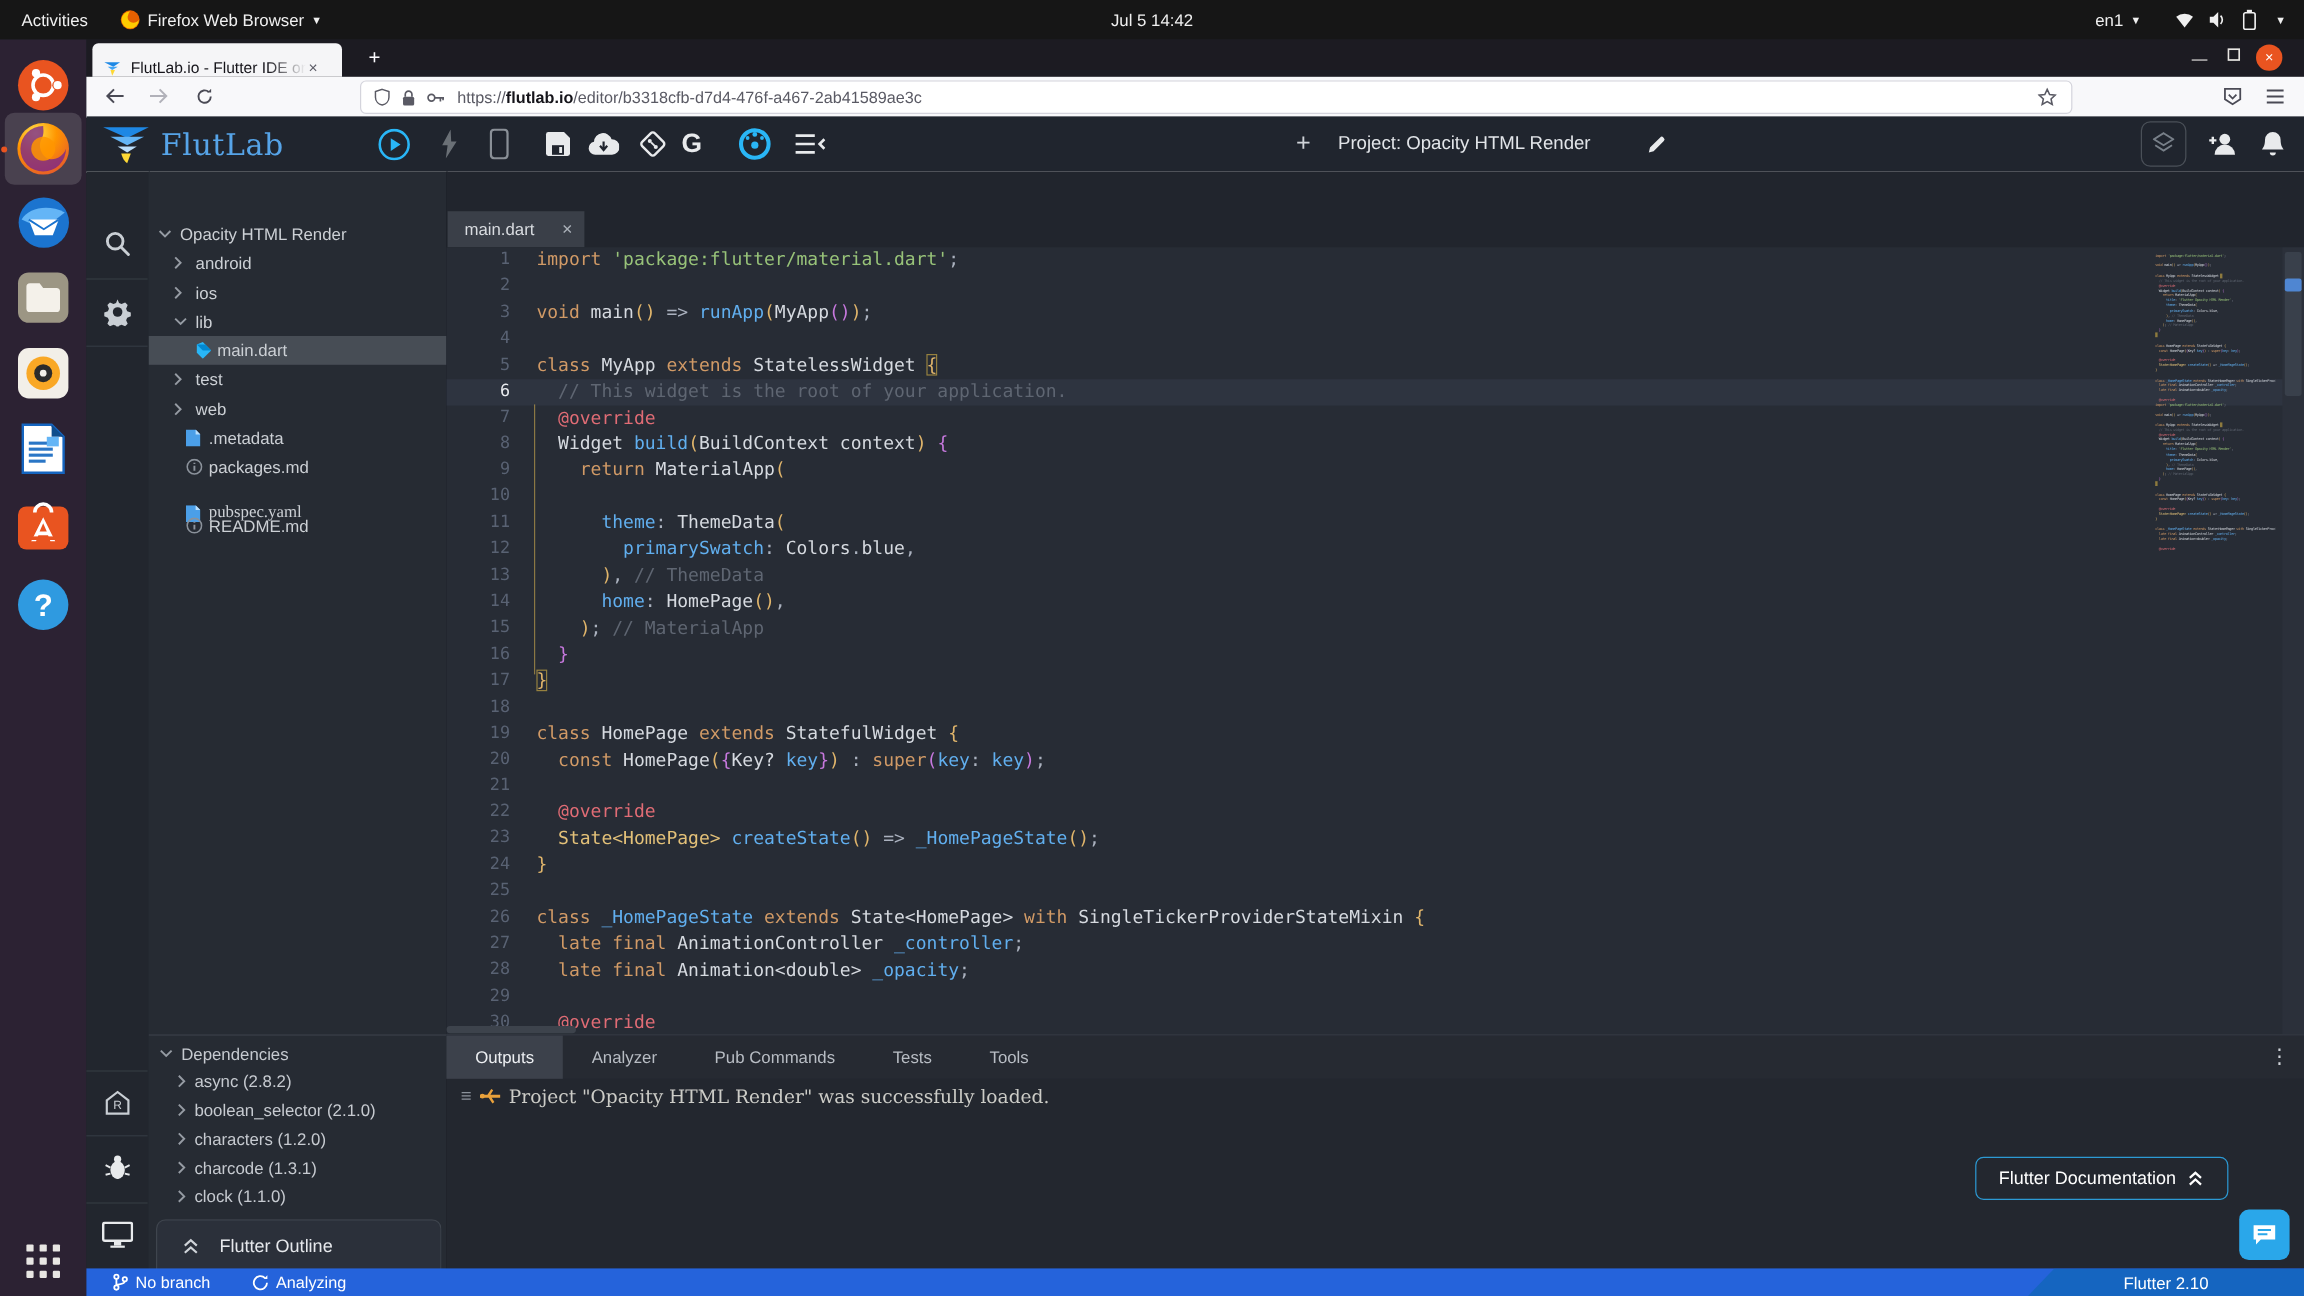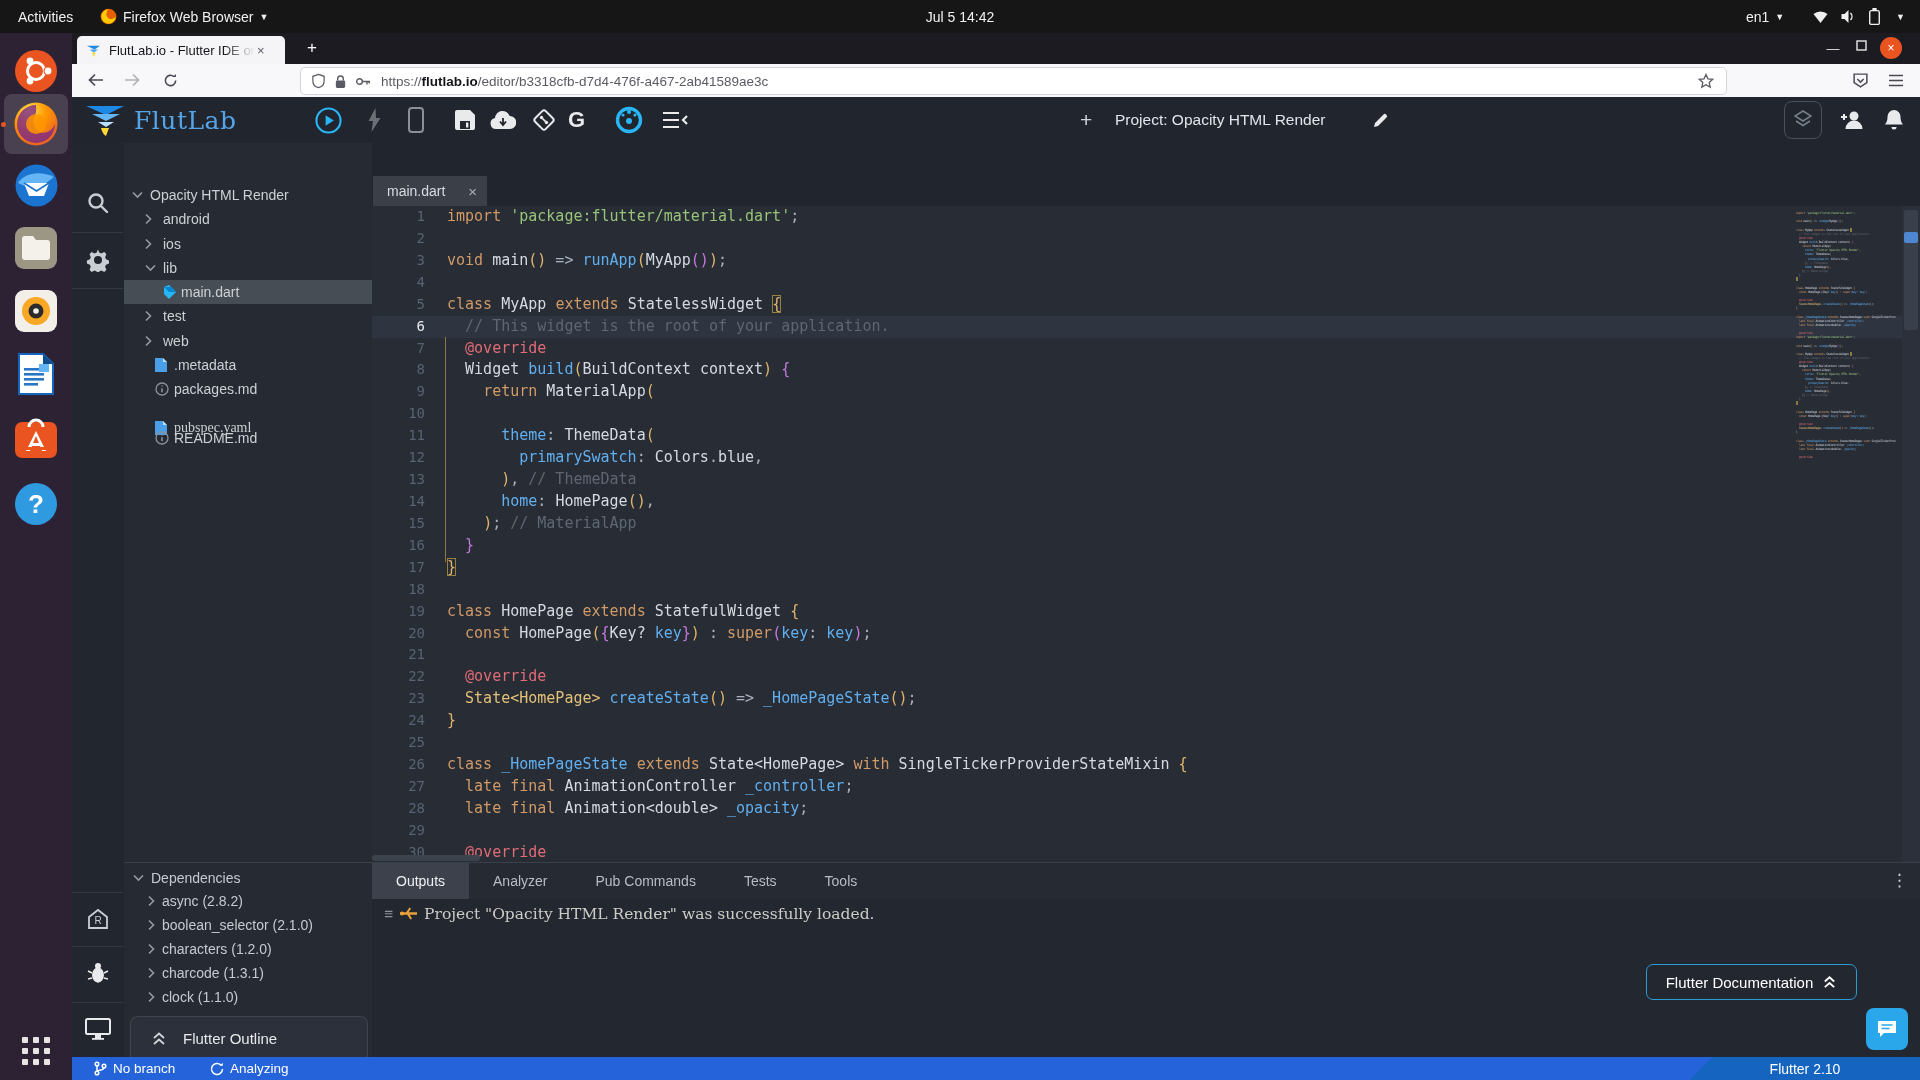--- a/index.html
+++ b/index.html
@@ -14,21 +14,21 @@
 
   
   #dock{left:0;top:33px;width:72px;height:1047px;background:#2c2233;}
   .dock-item{position:absolute;left:13px;width:46px;height:46px;display:flex;align-items:center;justify-content:center;}
   .dock-active{position:absolute;left:4px;width:64px;height:60px;background:rgba(255,255,255,.14);border-radius:8px;}
   .dock-dot{position:absolute;left:1px;width:5px;height:5px;border-radius:50%;background:#e95420;}
 
   
   #tabstrip{left:72px;top:33px;width:1848px;height:31px;background:#1c1b22;}
   #tab-active{position:absolute;left:5px;top:3px;width:208px;height:28px;background:#f5f5f7;border-radius:5px 5px 0 0;
-    display:flex;align-items:center;color:#15141a;font-size:13px;}
+    display:flex;align-items:flex-end;color:#15141a;font-size:13px;}
   #tab-title{white-space:nowrap;overflow:hidden;width:146px;margin-left:8px;
     -webkit-mask-image:linear-gradient(90deg,#000 78%,transparent);mask-image:linear-gradient(90deg,#000 78%,transparent);}
   #urlrow{left:72px;top:64px;width:1848px;height:33px;background:#f8f8fa;border-bottom:1px solid #e3e3e8;}
   #urlfield{position:absolute;left:228px;top:3px;width:1425px;height:26px;background:#ffffff;border:1px solid #d4d4dc;
     border-radius:5px;display:flex;align-items:center;font-size:13.5px;color:#5a5a64;}
   .nav-ico{position:absolute;top:4px;width:24px;height:24px;display:flex;align-items:center;justify-content:center;color:#4a4a55;}
   .win-btn{position:absolute;top:8px;color:#e8e6e3;font-size:13px;width:18px;text-align:center;}
 
   
   #toolbar{left:72px;top:97px;width:1848px;height:46px;background:#20252e;border-bottom:1px solid #e5e5e5;}

